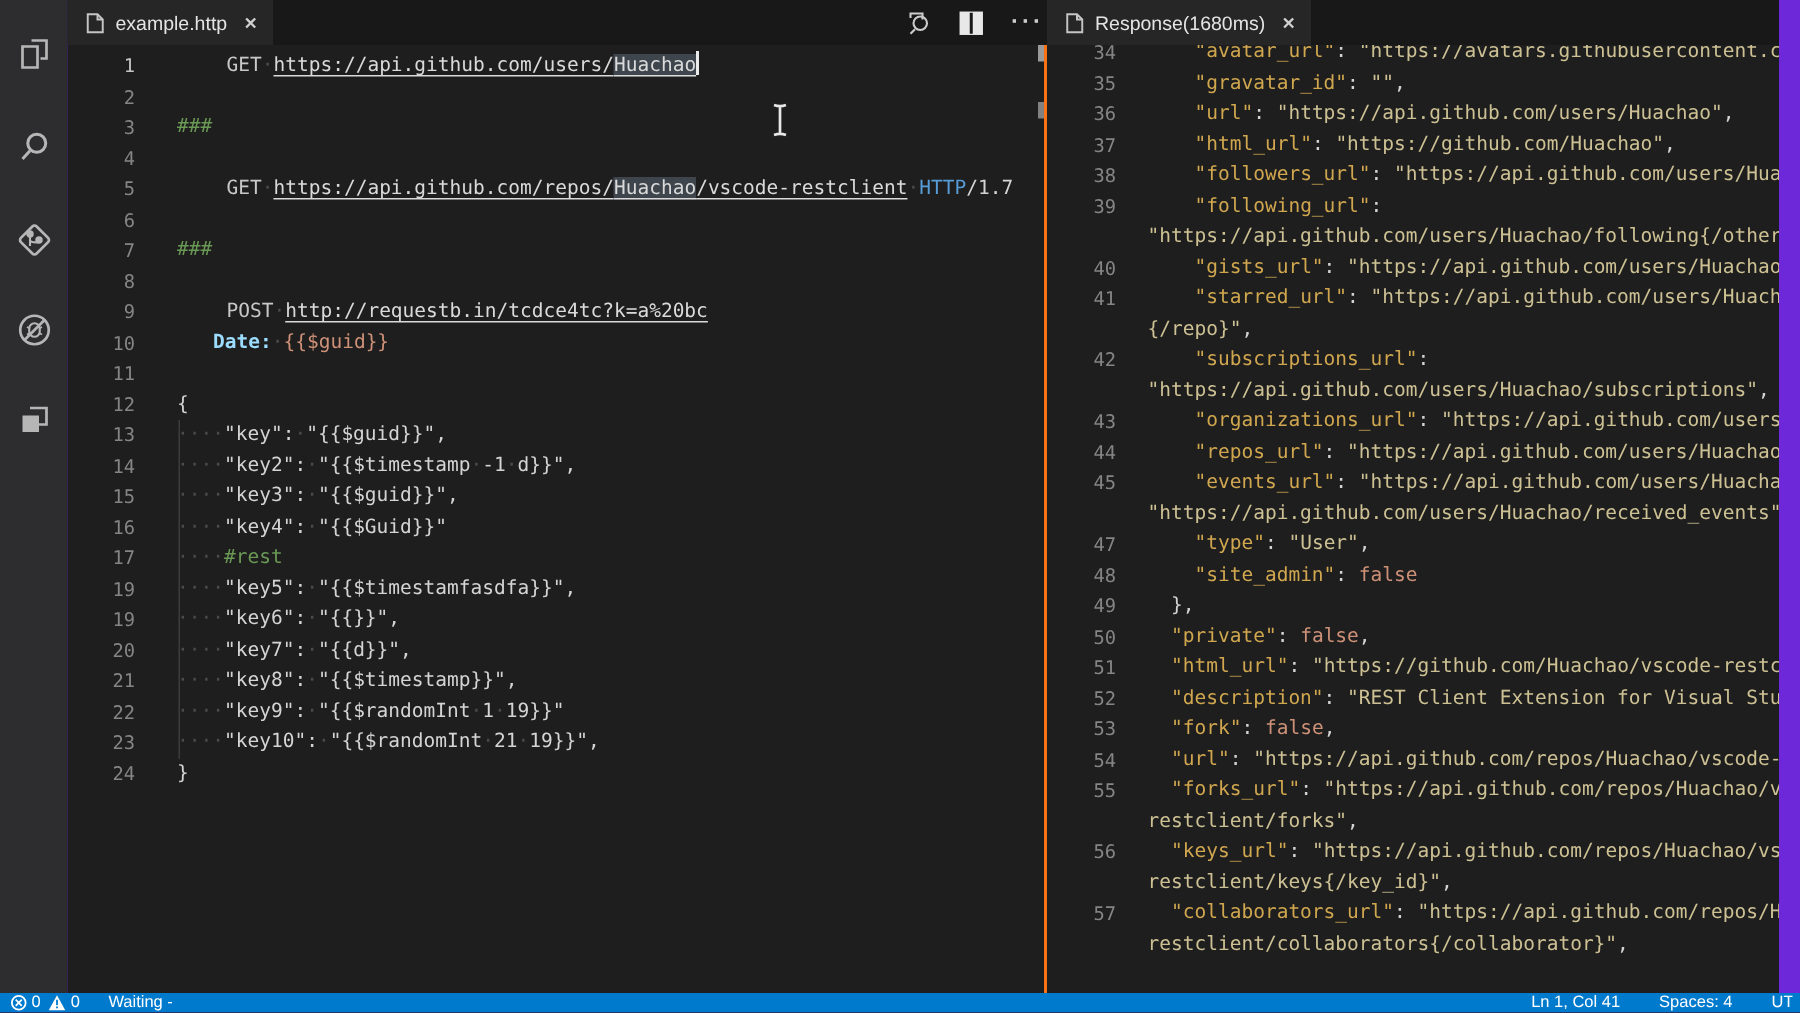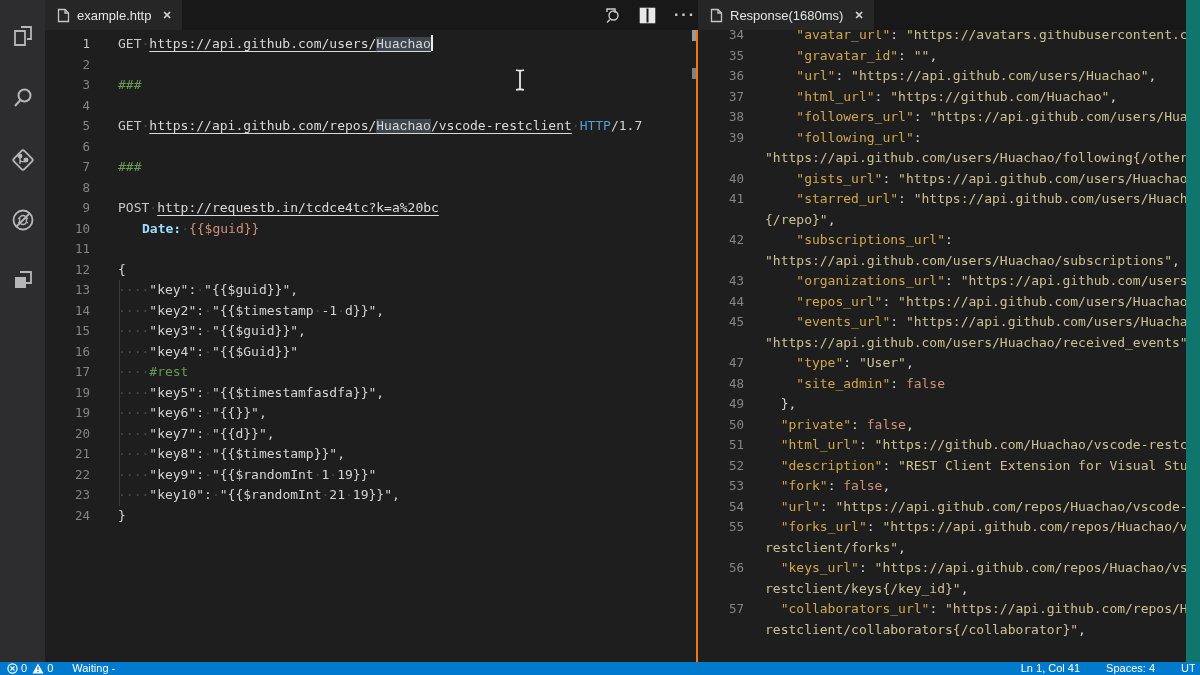--- a/index.html
+++ b/index.html
@@ -1,18 +1,18 @@
 <!DOCTYPE html>
 <html><head>
 <meta charset="utf-8">
 <style>
   * { margin:0; padding:0; box-sizing:border-box; }
   html,body { width:1200px; height:675px; overflow:hidden; background:#1e1e1e;
               font-family:"Liberation Sans", sans-serif; }
-  .app { position:relative; width:1200px; height:675px; background:#0f766e; }
+  .app { position:relative; width:1200px; height:675px; background:#6d28d9; }
 
   
   .activitybar { position:absolute; left:0; top:0; width:45px; height:662px;
                  background:#2d2d30; display:flex; flex-direction:column; align-items:center; }
   .ab-item { width:45px; height:48px; display:flex; align-items:center; justify-content:center;
              cursor:pointer; opacity:.85; }
   .ab-item svg { display:block; }
 
   
   .group { position:absolute; top:0; height:662px; background:#1e1e1e; overflow:hidden; }
@@ -35,24 +35,24 @@
   .group-right .rows { margin-top:-5px; }
   .row { display:flex; height:20.5px; line-height:20.5px; white-space:pre; }
   .ln { flex:none; text-align:right; color:#858585; font-size:12.5px; }
   .group-left  .ln { width:45px; }
   .group-left  .code { padding-left:28px; }
   .group-right .ln { width:46px; }
   .group-right .code { padding-left:21px; }
   .ln.active { color:#c6c6c6; }
   pre.code { margin:0; font:inherit; white-space:pre; }
 
-  .tok-m   { color:#c8c8c8; }
+  .tok-m   { color:#c8c8c8;margin-left:33px; }
   .tok-w   { color:#4b4b4f; }
   .tok-u   { color:#dadada; text-decoration:underline; text-underline-offset:3px; }
-  .tok-hl  { background:#3e454c;font-family:Liberation Mono, monospace; }
+  .tok-hl  { background:#3e454c; }
   .tok-c   { color:#6a9955; }
   .tok-kw  { color:#569cd6; }
   .tok-pl  { color:#d4d4d4; }
   .tok-key { color:#9cdcfe; font-weight:bold;padding-left:24px; }
   .tok-var { color:#ce9178; }
   .tok-k   { color:#d0a74f; }
   .tok-s   { color:#cdc194; }
   .tok-b   { color:#ce9178; }
   .tok-p   { color:#d4d4d4; }
 

